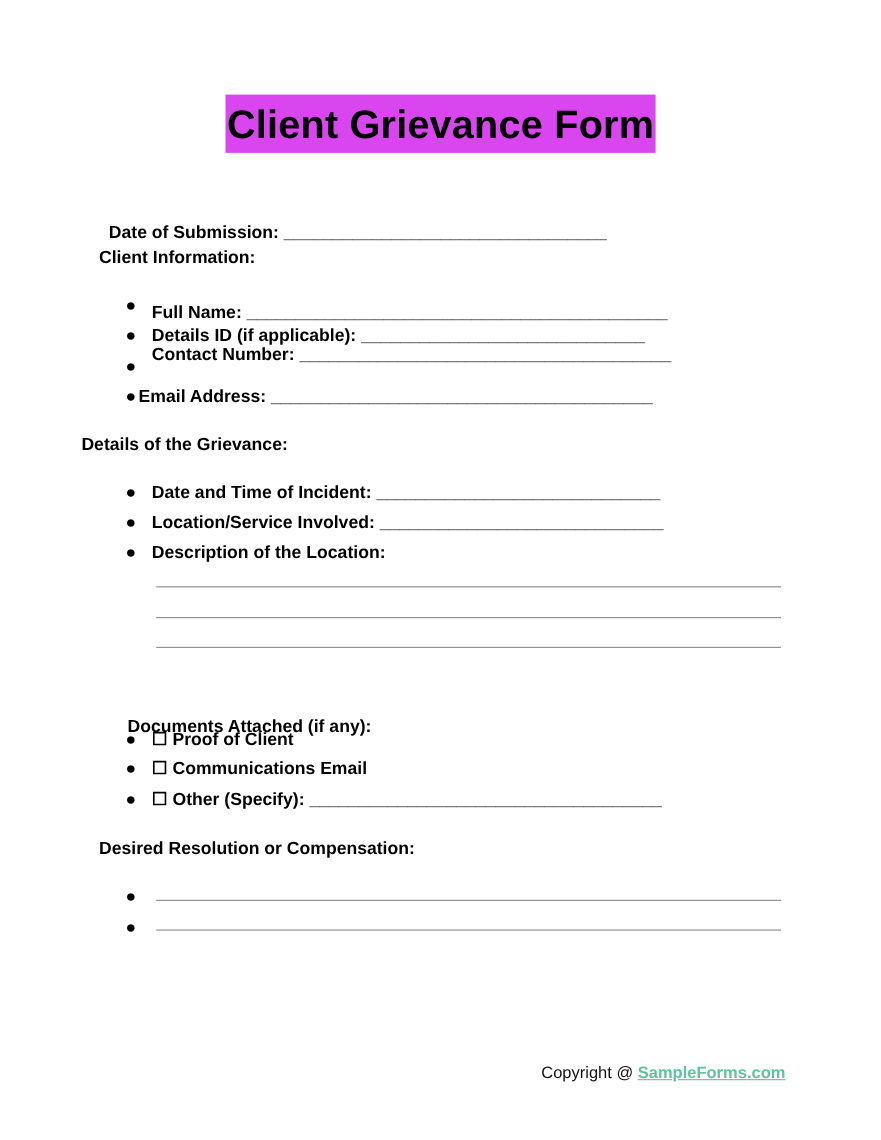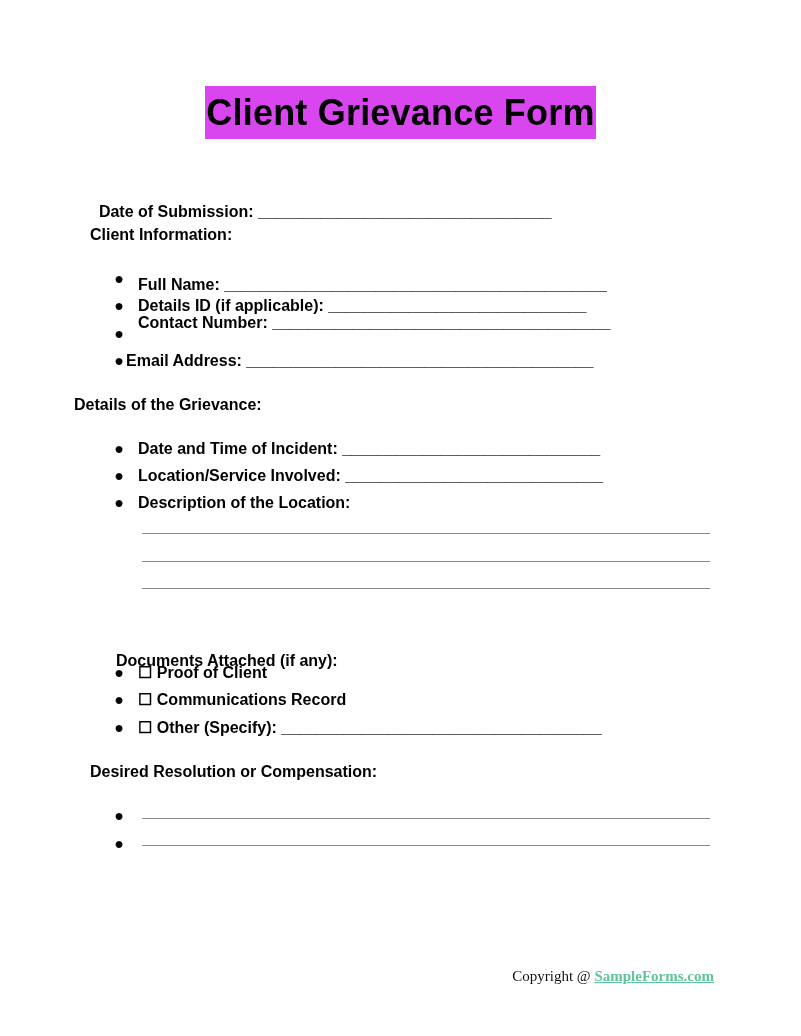--- a/index.html
+++ b/index.html
@@ -8,21 +8,21 @@
     .abs { position: absolute; }
     .title-wrap { position: absolute; left: 0; right: 0; top: 86px; text-align: center; }
     .title { display: inline-block; background: #d946ef; font-weight: bold;
              font-size: 36px; line-height: 53px; padding: 0 1px; letter-spacing: 0.2px; }
     .txt { font-weight: bold; font-size: 16px; line-height: 20px; white-space: pre; }
     .bullet { position: absolute; left: 112px; width: 14px; text-align: center;
               font-size: 16px; line-height: 20px; }
     .rule { position: absolute; left: 142px; width: 568px; height: 0;
             border-top: 1.5px solid #888888; }
     .footer { position: absolute; right: 87px; top: 966px; font-size: 15px; line-height: 20px;
-              font-family: Liberation Serif, serif; color: #111; }
+              font-family: Liberation Sans, sans-serif; color: #111; }
     .footer a { color: #5ec49a; font-weight: bold; text-decoration: underline; }
   </style>
 </head>
 <body>
 
 <div class="title-wrap">
   <span class="title">Client Grievance Form</span>
 </div>
 
 <div class="abs txt" style="left:90px; top:182px;">
@@ -72,21 +72,21 @@
 
 <div class="abs txt" style="left:90px; top:651px;margin-left:26px;">Documents Attached (if any):</div>
 
 <div>
   <div>
     <span class="bullet" style="top:663px;">●</span>
     <div class="abs txt" style="left:138px; top:663px;"><span>☐</span> <span>Proof of Client</span></div>
   </div>
   <div>
     <span class="bullet" style="top:690px;">●</span>
-    <div class="abs txt" style="left:138px; top:690px;"><span>☐</span> <span>Communications Record</span></div>
+    <div class="abs txt" style="left:138px; top:690px;"><span>☐</span> <span>Communications Email</span></div>
   </div>
   <div>
     <span class="bullet" style="top:718px;">●</span>
     <div class="abs txt" style="left:138px; top:718px;"><span>☐</span> <span>Other (Specify):</span> <span>____________________________________</span></div>
   </div>
 </div>
 
 <div class="abs txt" style="left:90px; top:762px;">Desired Resolution or Compensation:</div>
 
 <div>

